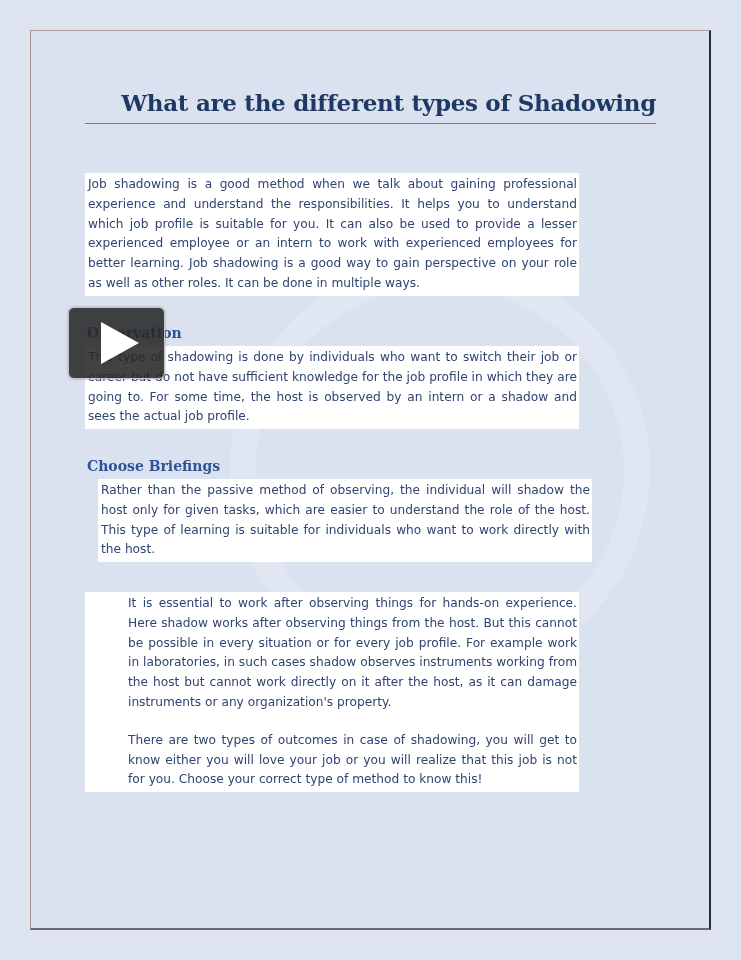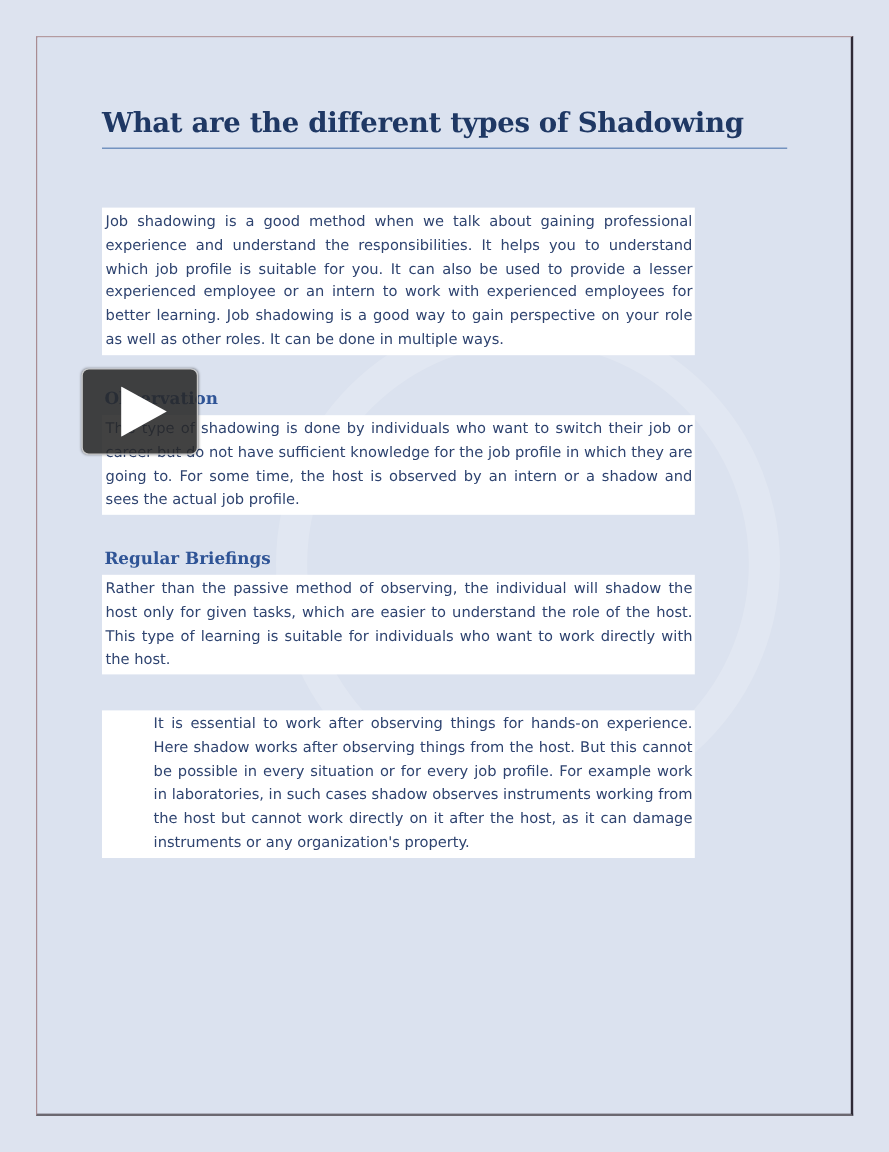--- a/index.html
+++ b/index.html
@@ -36,21 +36,21 @@
       border-radius: 50%;
       border: 26px solid rgba(255,255,255,0.18);
       box-sizing: border-box;
       pointer-events: none;
     }
     .title {
       position: absolute;
       left: 85px;
       top: 86px;
       width: 571px;
-      text-align: left;
+      text-align: right;
       font-family: "DejaVu Serif", serif;
       font-weight: bold;
       font-size: 23px;
       color: #1f3864;
       letter-spacing: -0.3px;
       line-height: 34px;
       padding-bottom: 3px;
       border-bottom: 1px solid #5b7fb5;
     }
     .section-heading {
@@ -109,27 +109,28 @@
 
 <div class="text-box" style="top:173px;">
   <p>Job shadowing is a good method when we talk about gaining professional experience and understand the responsibilities. It helps you to understand which job profile is suitable for you. It can also be used to provide a lesser experienced employee or an intern to work with experienced employees for better learning. Job shadowing is a good way to gain perspective on your role as well as other roles. It can be done in multiple ways.</p>
 </div>
 
 <div class="section-heading" style="top:323px;">Observation</div>
 <div class="text-box" style="top:346px;">
   <p>This type of shadowing is done by individuals who want to switch their job or career but do not have sufficient knowledge for the job profile in which they are going to. For some time, the host is observed by an intern or a shadow and sees the actual job profile.</p>
 </div>
 
-<div class="section-heading" style="top:456px;">Regular Briefings</div>
-<div class="text-box" style="top:479px;">
+<div class="section-heading" style="top:456px;">Choose Briefings</div>
+<div class="text-box" style="top:479px;margin-left:13px;">
   <p>Rather than the passive method of observing, the individual will shadow the host only for given tasks, which are easier to understand the role of the host. This type of learning is suitable for individuals who want to work directly with the host.</p>
 </div>
 
 <div class="section-heading" style="top:568px;margin-top:24px;">Hands-On</div>
 <div class="text-box" style="top:592px;padding-left:43px;">
   <p>It is essential to work after observing things for hands-on experience. Here shadow works after observing things from the host. But this cannot be possible in every situation or for every job profile. For example work in laboratories, in such cases shadow observes instruments working from the host but cannot work directly on it after the host, as it can damage instruments or any organization's property.</p>
+  <p>There are two types of outcomes in case of shadowing, you will get to know either you will love your job or you will realize that this job is not for you. Choose your correct type of method to know this!</p>
 </div>
 
 <div class="play-button">
   <svg width="42" height="42" viewBox="0 0 42 42">
     <polygon points="2,0 40,21 2,42" fill="#ffffff"></polygon>
   </svg>
 </div>
 
 </body></html>

